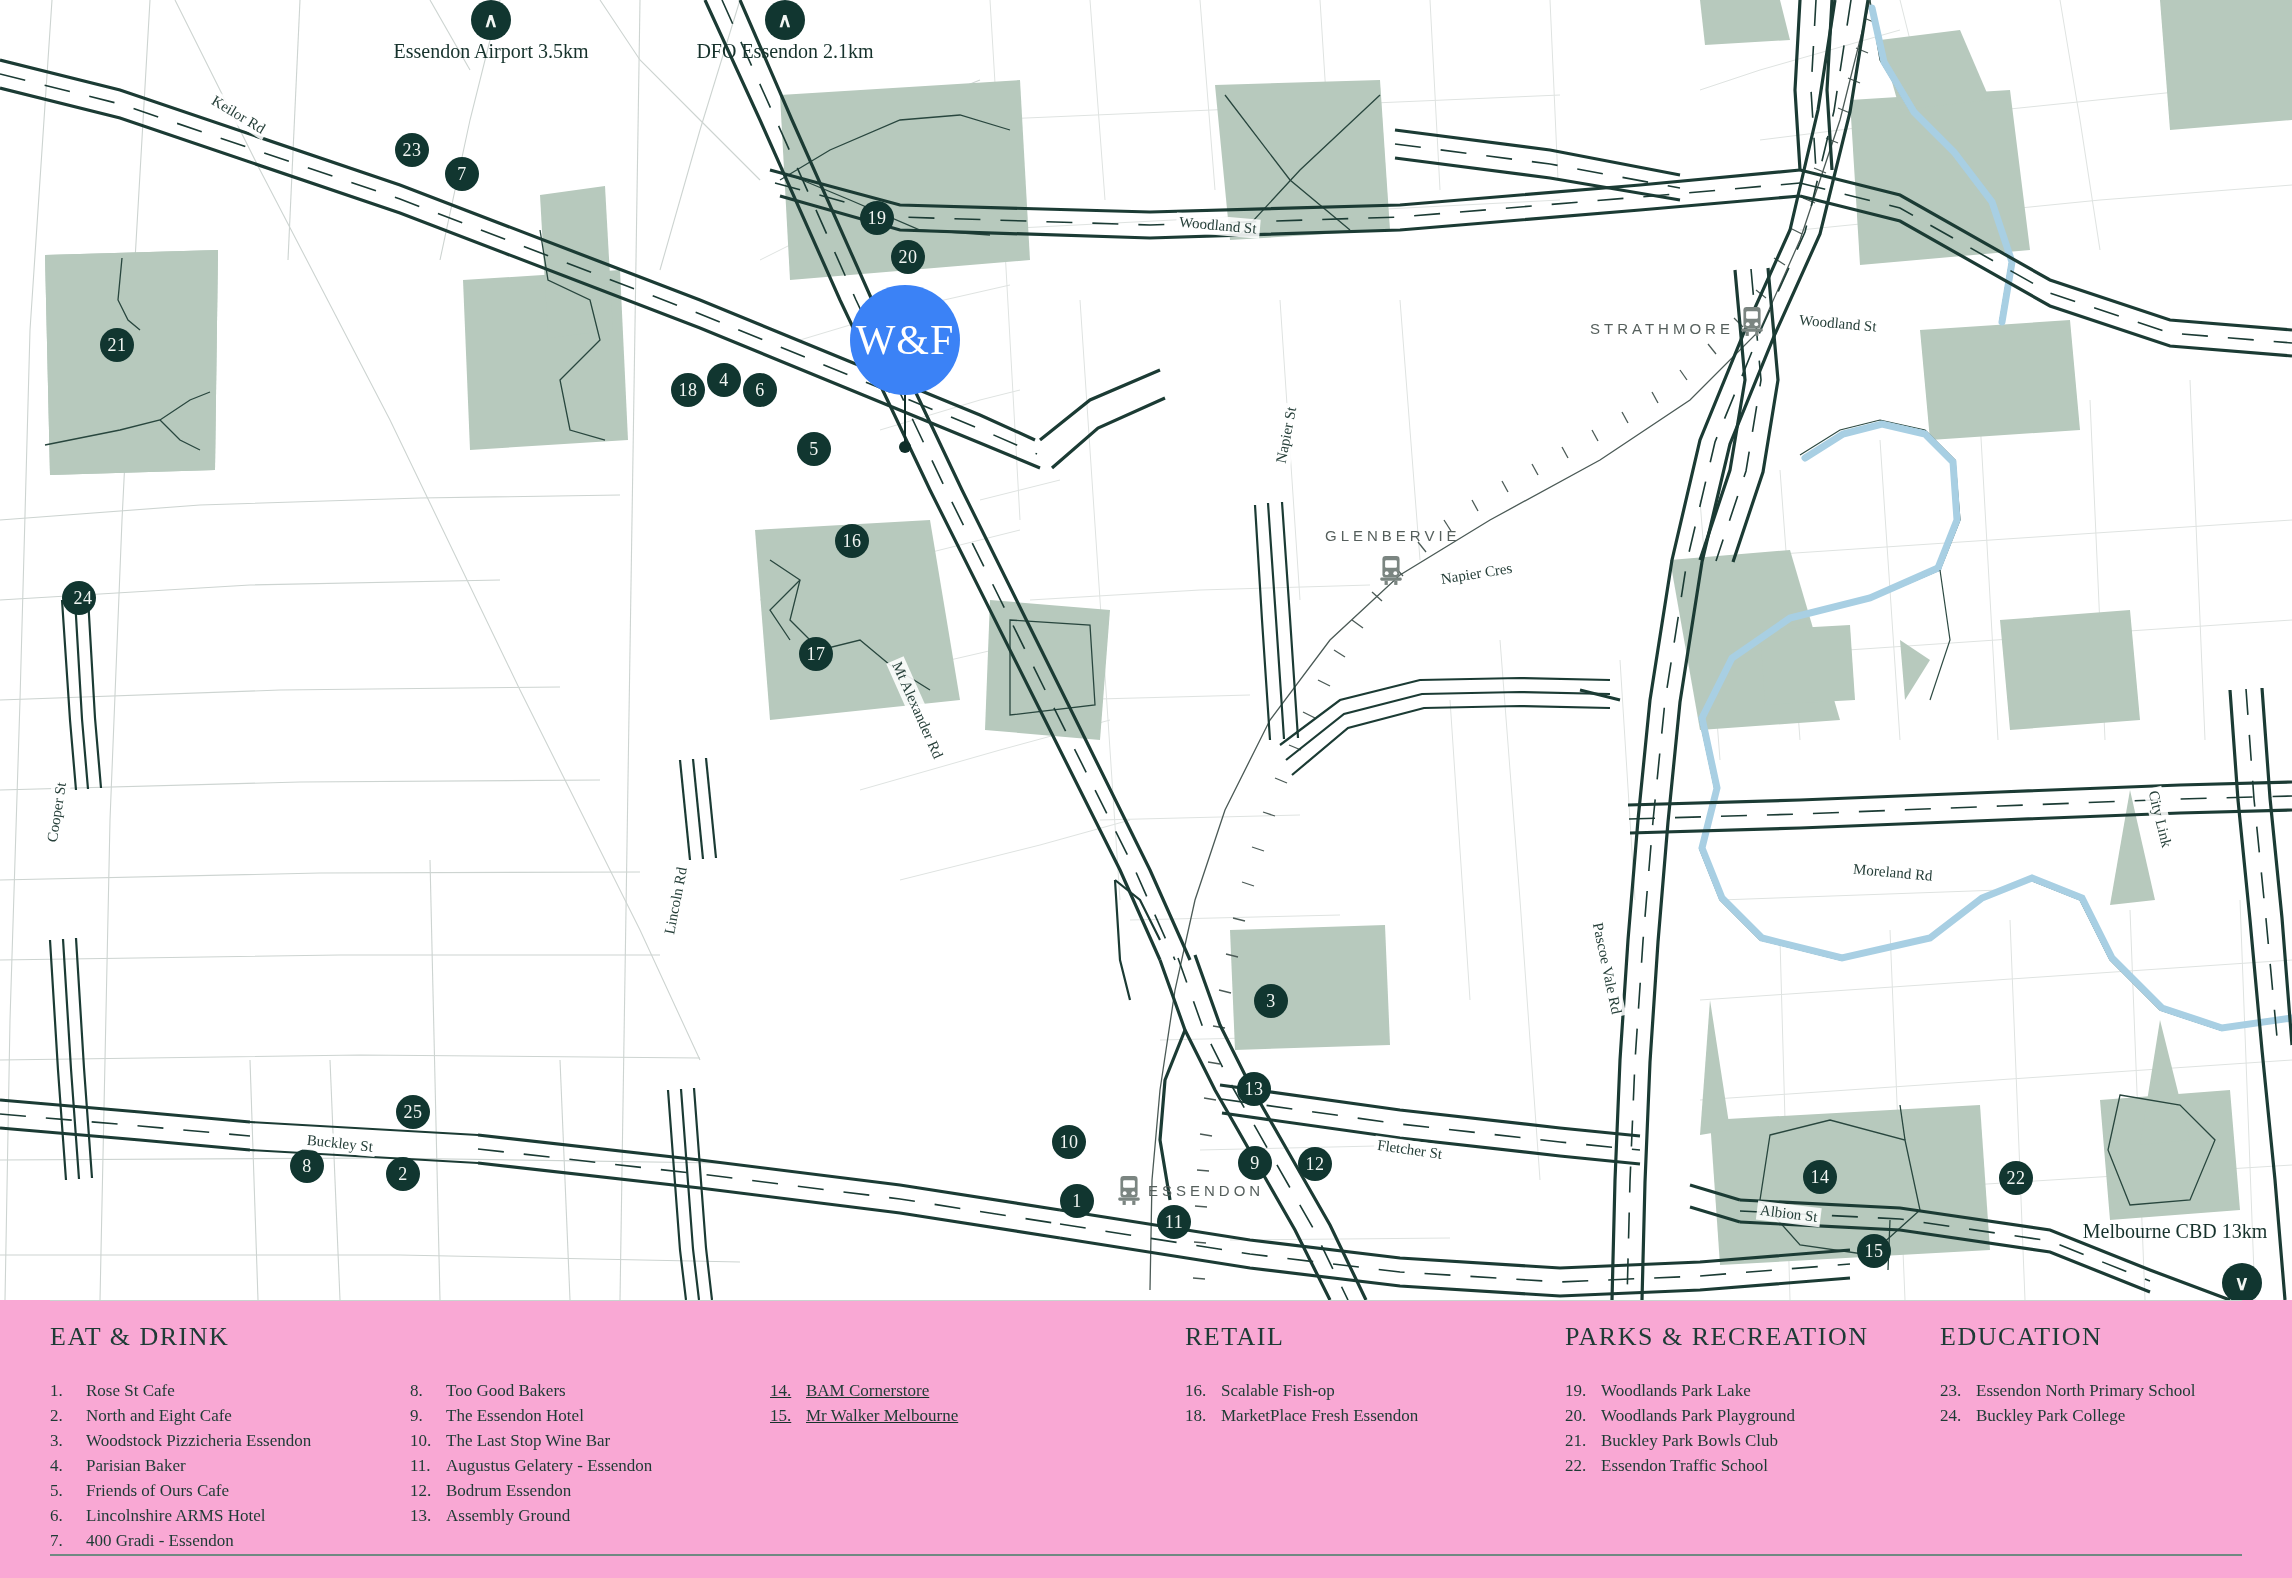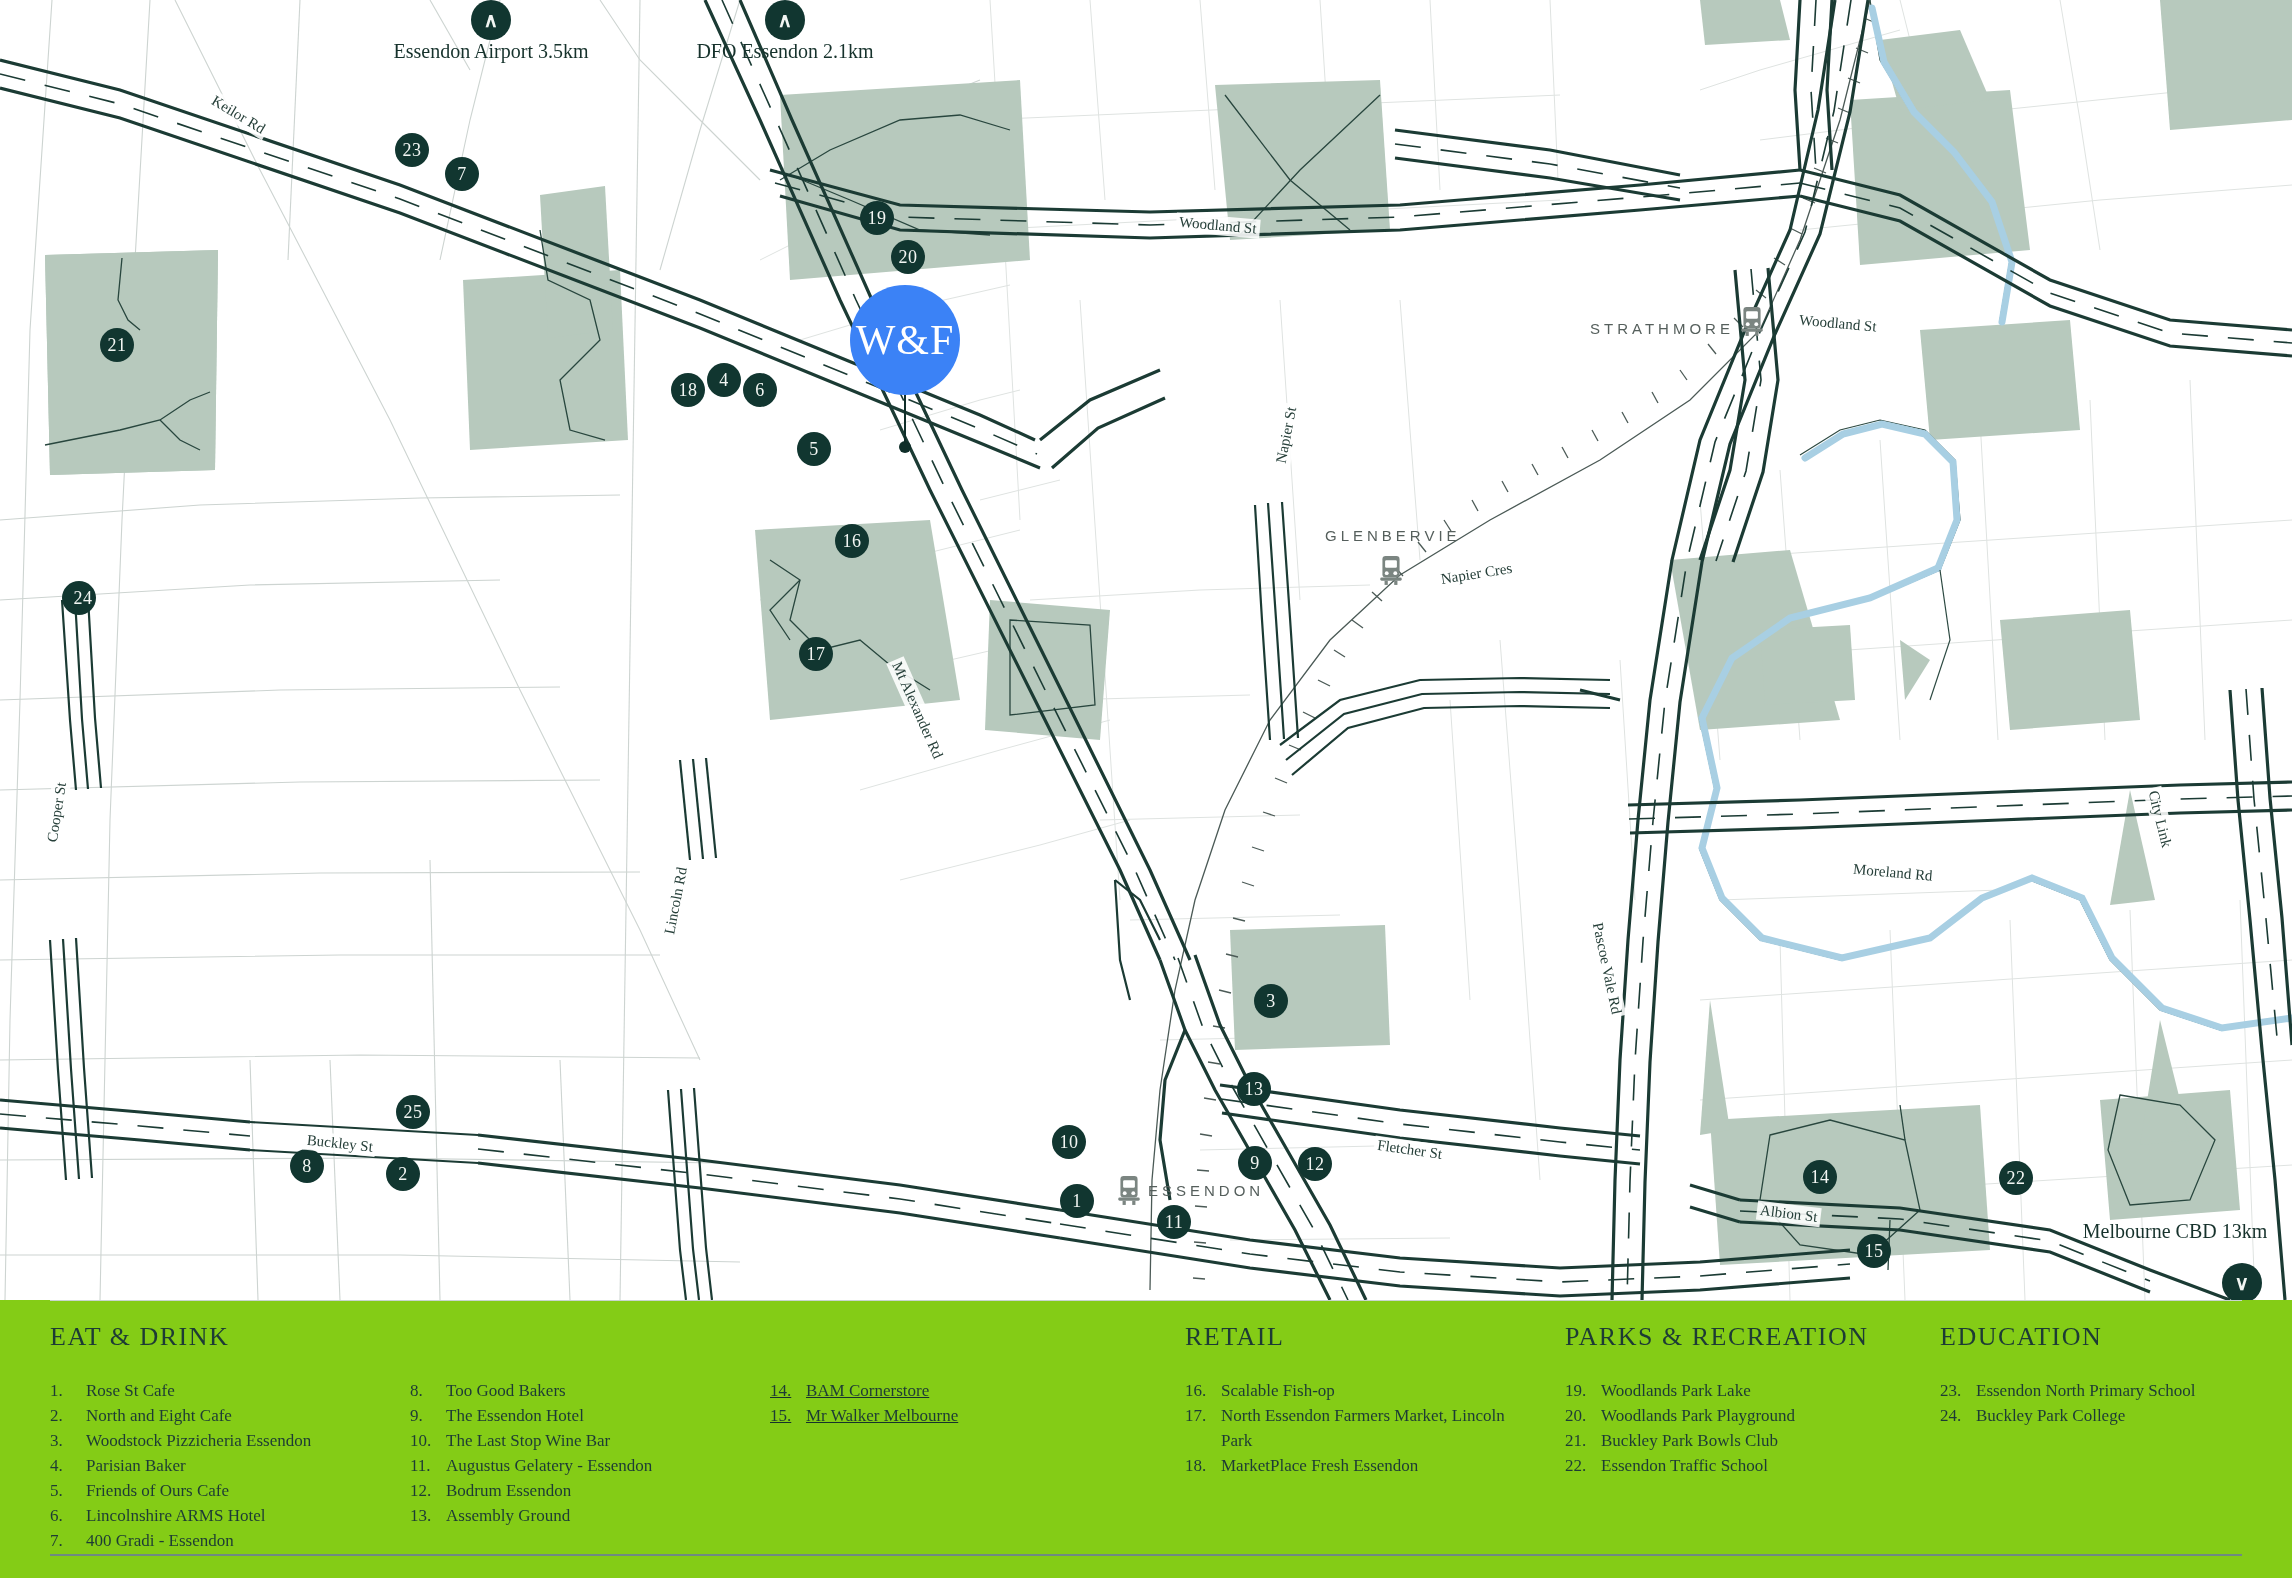--- a/index.html
+++ b/index.html
@@ -61,21 +61,21 @@
     font-size:15px;color:#27403a;white-space:nowrap;
     transform-origin:left center;
     background:rgba(255,255,255,0.88);
     padding:1px 3px;
   }
   .station-icon{position:absolute;width:26px;height:30px;margin-left:-13px;margin-top:-15px;}
 
   
   #legend{
     position:absolute;left:0;top:1300px;width:2292px;height:278px;
-    background:#84cc16;
+    background:#f9a8d4;
     box-sizing:border-box;
     padding:20px 50px 0 50px;
   }
   #legend-top-rule{position:absolute;left:50px;right:50px;top:0;height:1px;background:#c9d4cf;}
   #legend-bottom-rule{position:absolute;left:50px;right:50px;bottom:22px;height:2px;background:#6f8a82;}
   .legend-cluster{position:absolute;top:22px;}
   .legend-title{
     font-family:"Liberation Serif", serif;
     font-size:26px;letter-spacing:1.5px;color:#1d3b35;
     margin:0 0 26px 0;font-weight:normal;
@@ -678,24 +678,20 @@
         </div>
         <div class="legend-cluster cluster-retail">
           <div class="legend-title">RETAIL</div>
           <div class="legend-cols">
             <div class="legend-col" style="width: 340px;">
               <div class="legend-item">
                 <span class="legend-num">16.</span>
                 <span class="legend-txt">Scalable Fish-op</span>
               </div>
               <div class="legend-item">
-                <span class="legend-num">17.</span>
-                <span class="legend-txt">North Essendon Farmers Market, Lincoln Park</span>
-              </div>
-              <div class="legend-item">
                 <span class="legend-num">18.</span>
                 <span class="legend-txt">MarketPlace Fresh Essendon</span>
               </div>
             </div>
           </div>
         </div>
         <div class="legend-cluster cluster-parks">
           <div class="legend-title">PARKS &amp; RECREATION</div>
           <div class="legend-cols">
             <div class="legend-col" style="width: 340px;">

